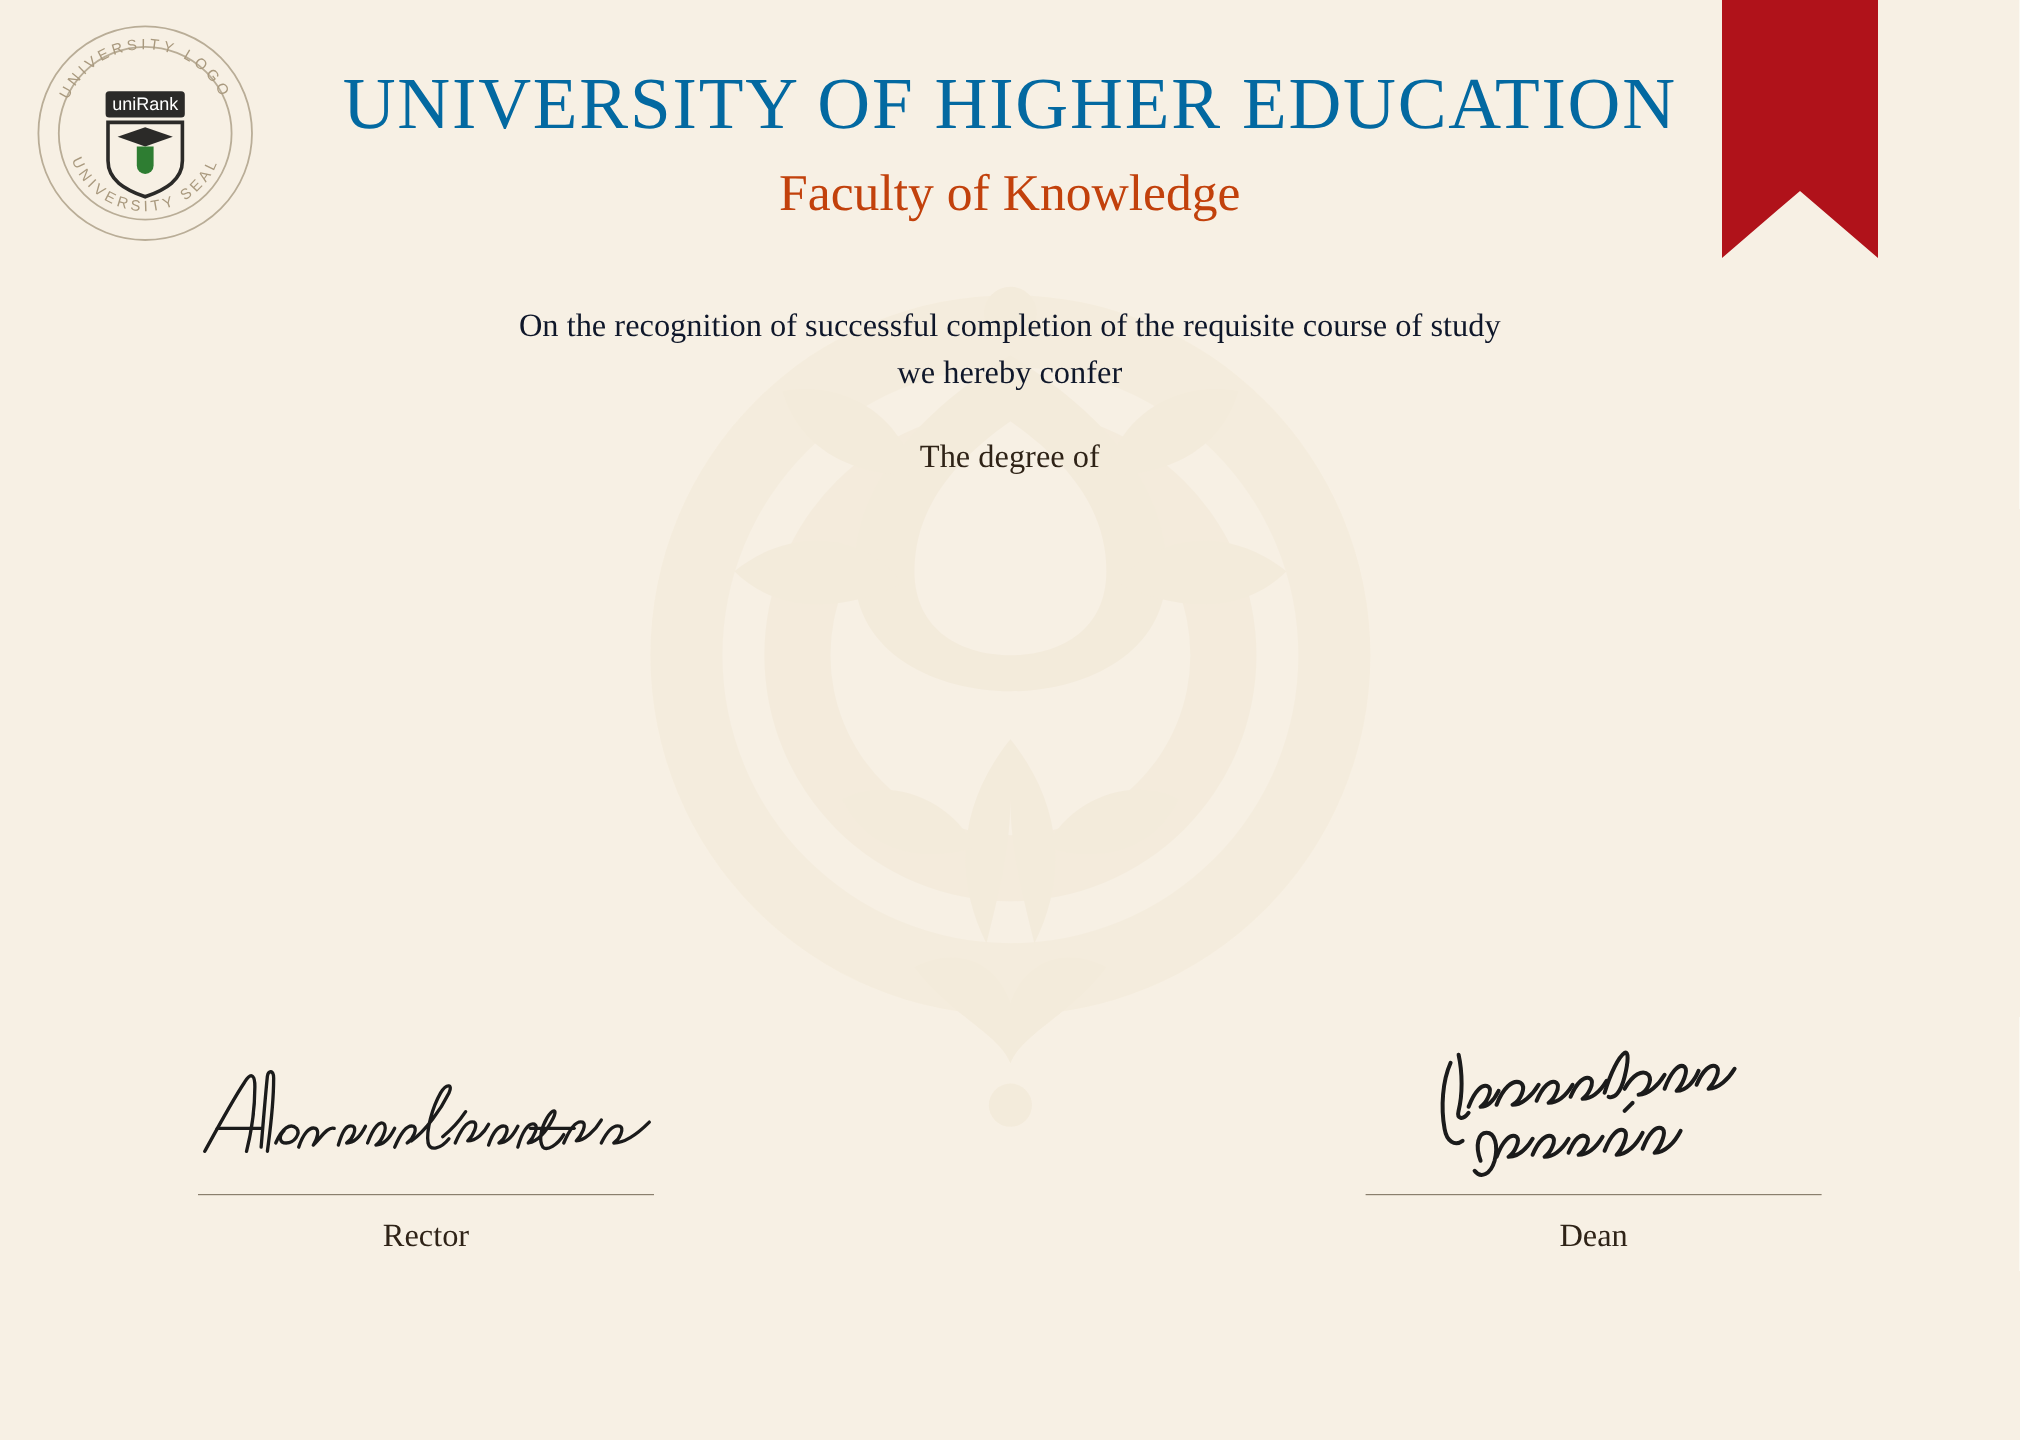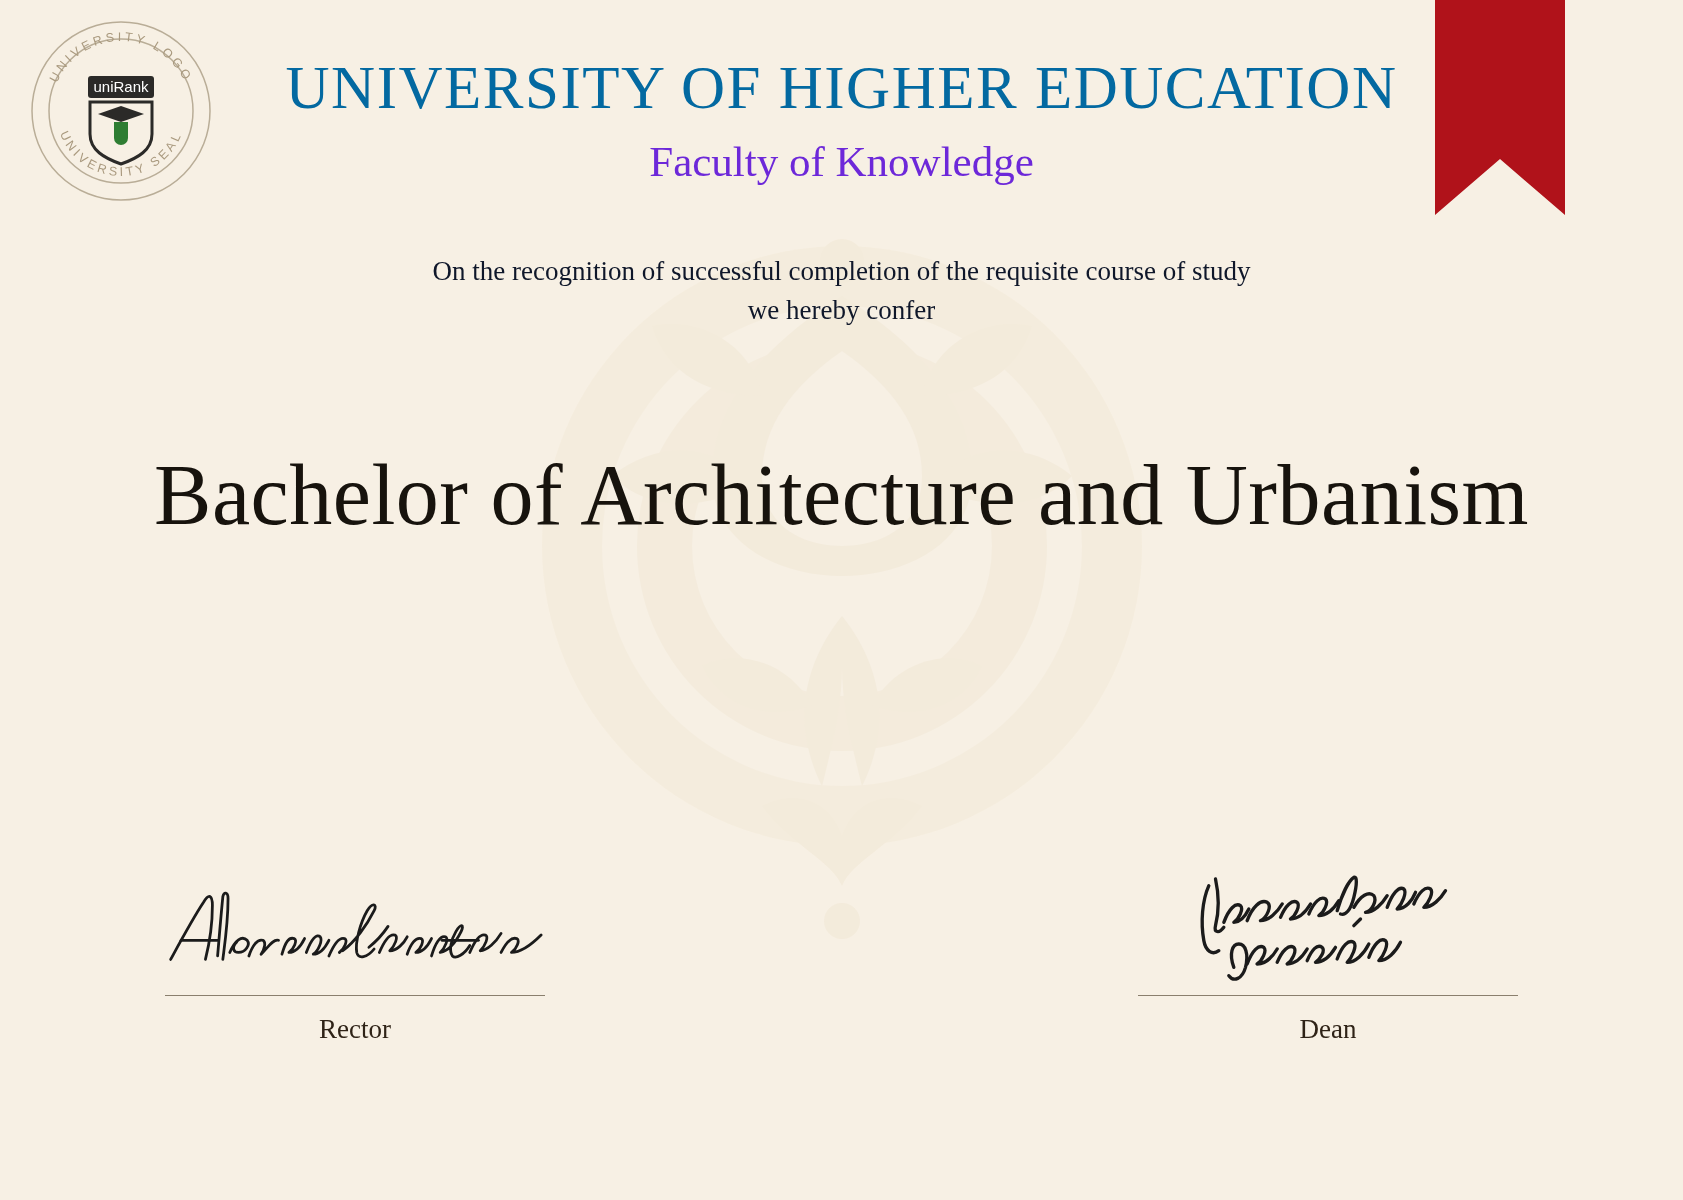--- a/index.html
+++ b/index.html
@@ -60,21 +60,21 @@
   .uni-name {
     font-size: 61px;
     letter-spacing: 1.5px;
     color: #0369a1;
     margin: 0;
     font-weight: normal;
     line-height: 1.05;
   }
   .faculty {
     font-size: 43px;
-    color: #6d28d9;
+    color: #c2410c;
     margin: 18px 0 0 0;
     font-weight: normal;
     line-height: 1.1;
   }
 
   .recognition {
     position: absolute;
     left: 0;
     right: 0;
     top: 252px;
@@ -184,22 +184,22 @@
   <div class="header-block">
     <h1 class="uni-name">UNIVERSITY OF HIGHER EDUCATION</h1>
     <h2 class="faculty">Faculty of Knowledge</h2>
   </div>
 
   <div class="recognition">
     <div>On the recognition of successful completion of the requisite course of study</div>
     <div>we hereby confer</div>
   </div>
 
-
-  <div class="degree-title">Bachelor of Architecture and Urbanism</div>
+  <div class="degree-of">The degree of</div>
+
 
   <div class="sig-group sig-right">
     <div class="sig-img">
       <svg viewBox="0 0 330 150" width="330" height="125" aria-hidden="true">
         <g fill="none" stroke="#1b1b1b" stroke-width="4" stroke-linecap="round" stroke-linejoin="round">
           <path d="M22 26 C14 44, 12 70, 16 92 C18 104, 26 110, 34 104"></path>
           <path d="M30 18 C34 36, 34 58, 30 74 C28 82, 34 84, 40 76"></path>
           <path d="M40 70 C46 54, 54 46, 60 50 C64 54, 58 66, 52 70 C60 70, 66 62, 70 54"></path>
           <path d="M68 68 C74 52, 84 42, 92 46 C98 50, 92 64, 84 68 C94 68, 104 58, 110 48"></path>
           <path d="M108 64 C114 50, 122 42, 128 46 C132 50, 126 62, 120 66 C130 66, 138 58, 144 48"></path>

